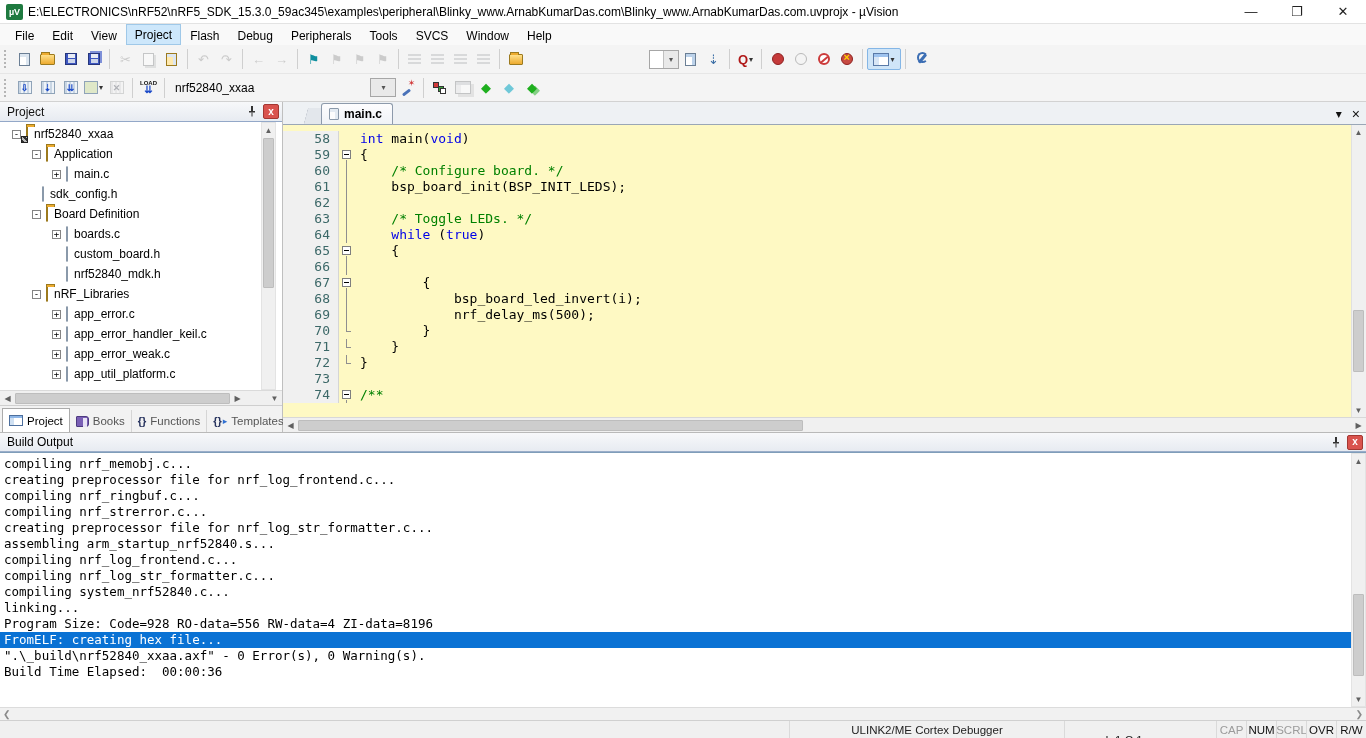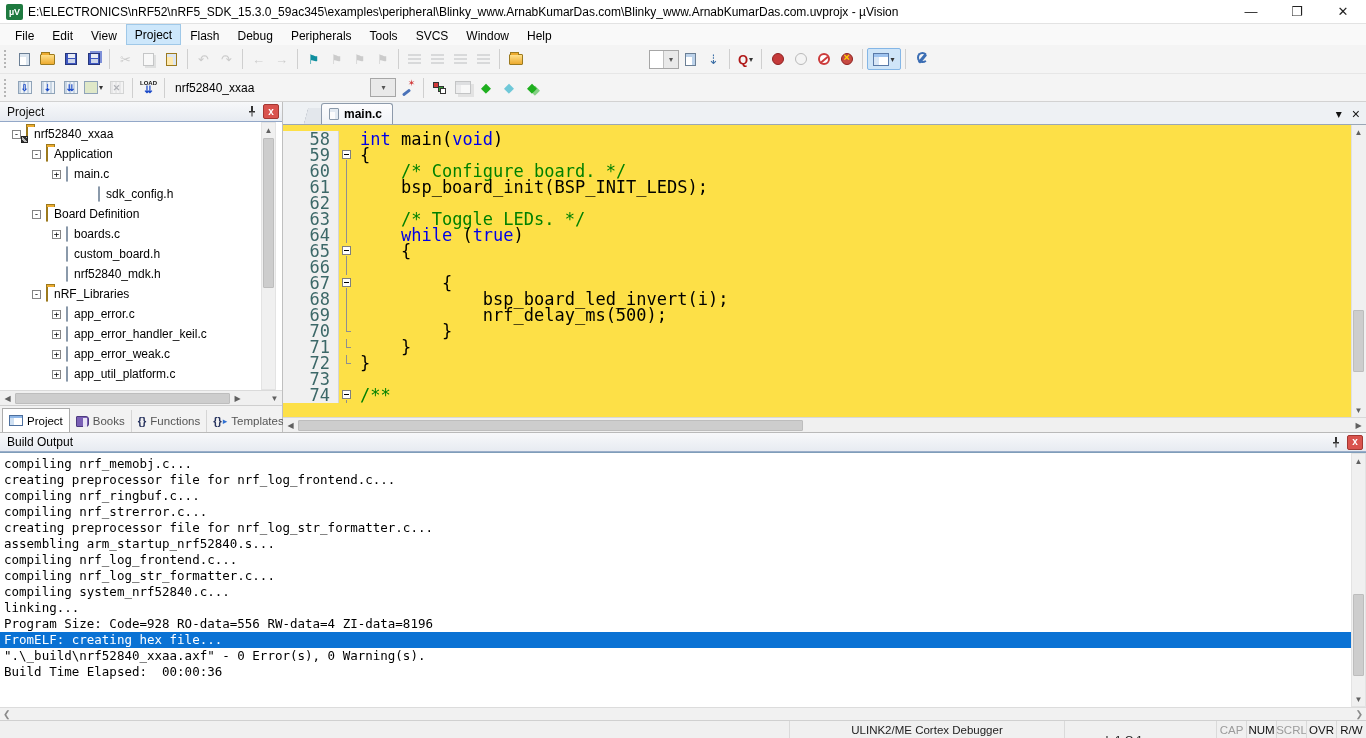--- a/index.html
+++ b/index.html
@@ -101,21 +101,21 @@
   .braces{color:#27335e;font-weight:bold;font-size:11px;}
   .bluearr{color:#2f6fd0;font-size:9px;margin-left:-3px;}
 
   
   .editor{flex:1;display:flex;flex-direction:column;background:#fff;min-width:0;}
   .edtabs{height:23px;background:#eef1f4;border-bottom:1px solid #9aa7b6;display:flex;align-items:flex-end;flex:0 0 auto;position:relative;}
   .edslant{width:30px;height:16px;margin-left:8px;background:linear-gradient(105deg,transparent 49%,#c7ccd4 50%,#e3e7ec 52%);}
   .edtab{display:flex;align-items:center;gap:5px;background:linear-gradient(#fdfdfe,#f0f3f7);border:1px solid #8d9aab;border-bottom:none;border-radius:3px 3px 0 0;padding:3px 10px 3px 7px;font-weight:bold;font-size:12px;height:21px;}
   .edtabctl{position:absolute;right:6px;top:4px;display:flex;gap:10px;align-items:center;font-size:12px;color:#111;}
   .codewrap{flex:1;position:relative;overflow:hidden;min-height:0;}
-  .code{position:absolute;left:0;top:0;right:15px;bottom:0;font-family:"DejaVu Sans Mono",monospace;font-size:17px;line-height:16px;padding-top:6px;background:#fde047;}
+  .code{position:absolute;left:0;top:0;right:15px;bottom:0;font-family:"DejaVu Sans Mono",monospace;font-size:13px;line-height:16px;padding-top:6px;background:#fef9c3;}
   .crow{display:flex;height:16px;white-space:pre;}
   .lnum{width:56px;text-align:right;padding-right:8px;color:#3c6868;background:#f0f0f0;border-right:1px solid #d5d5d5;flex:0 0 auto;}
   .foldc{width:15px;position:relative;flex:0 0 auto;}
   .foldc.fl::before,.foldc.fs::before,.foldc.fe::before{content:"";position:absolute;left:7px;width:1px;background:#8f8f8f;}
   .foldc.fl::before{top:0;bottom:0;}
   .foldc.fs::before{top:13px;bottom:0;}
   .foldc.fe::before{top:0;height:9px;}
   .foldc.fe::after{content:"";position:absolute;left:7px;top:8px;width:5px;height:1px;background:#8f8f8f;}
   .fbox{position:absolute;left:3px;top:3px;width:9px;height:9px;border:1px solid #7f7f7f;background:#fff;}
   .fbox::after{content:"";position:absolute;left:1px;right:1px;top:3px;height:1px;background:#000;}
@@ -360,21 +360,21 @@
             <div class="trow" style="padding-left: 32px;">
               <span class="exp">-</span>
               <span class="ticon"><span class="tfold"></span></span>
               <span>Application</span>
             </div>
             <div class="trow" style="padding-left: 52px;">
               <span class="exp">+</span>
               <span class="ticon"><span class="tfile"></span></span>
               <span>main.c</span>
             </div>
-            <div class="trow" style="padding-left: 84px;">
+            <div class="trow" style="padding-left: 28px;">
               <span style="width: 14px; flex: 0 0 auto;"></span>
               <span class="ticon"><span class="tfile hf"></span></span>
               <span>sdk_config.h</span>
             </div>
             <div class="trow" style="padding-left: 32px;">
               <span class="exp">-</span>
               <span class="ticon"><span class="tfold"></span></span>
               <span>Board Definition</span>
             </div>
             <div class="trow" style="padding-left: 52px;">

